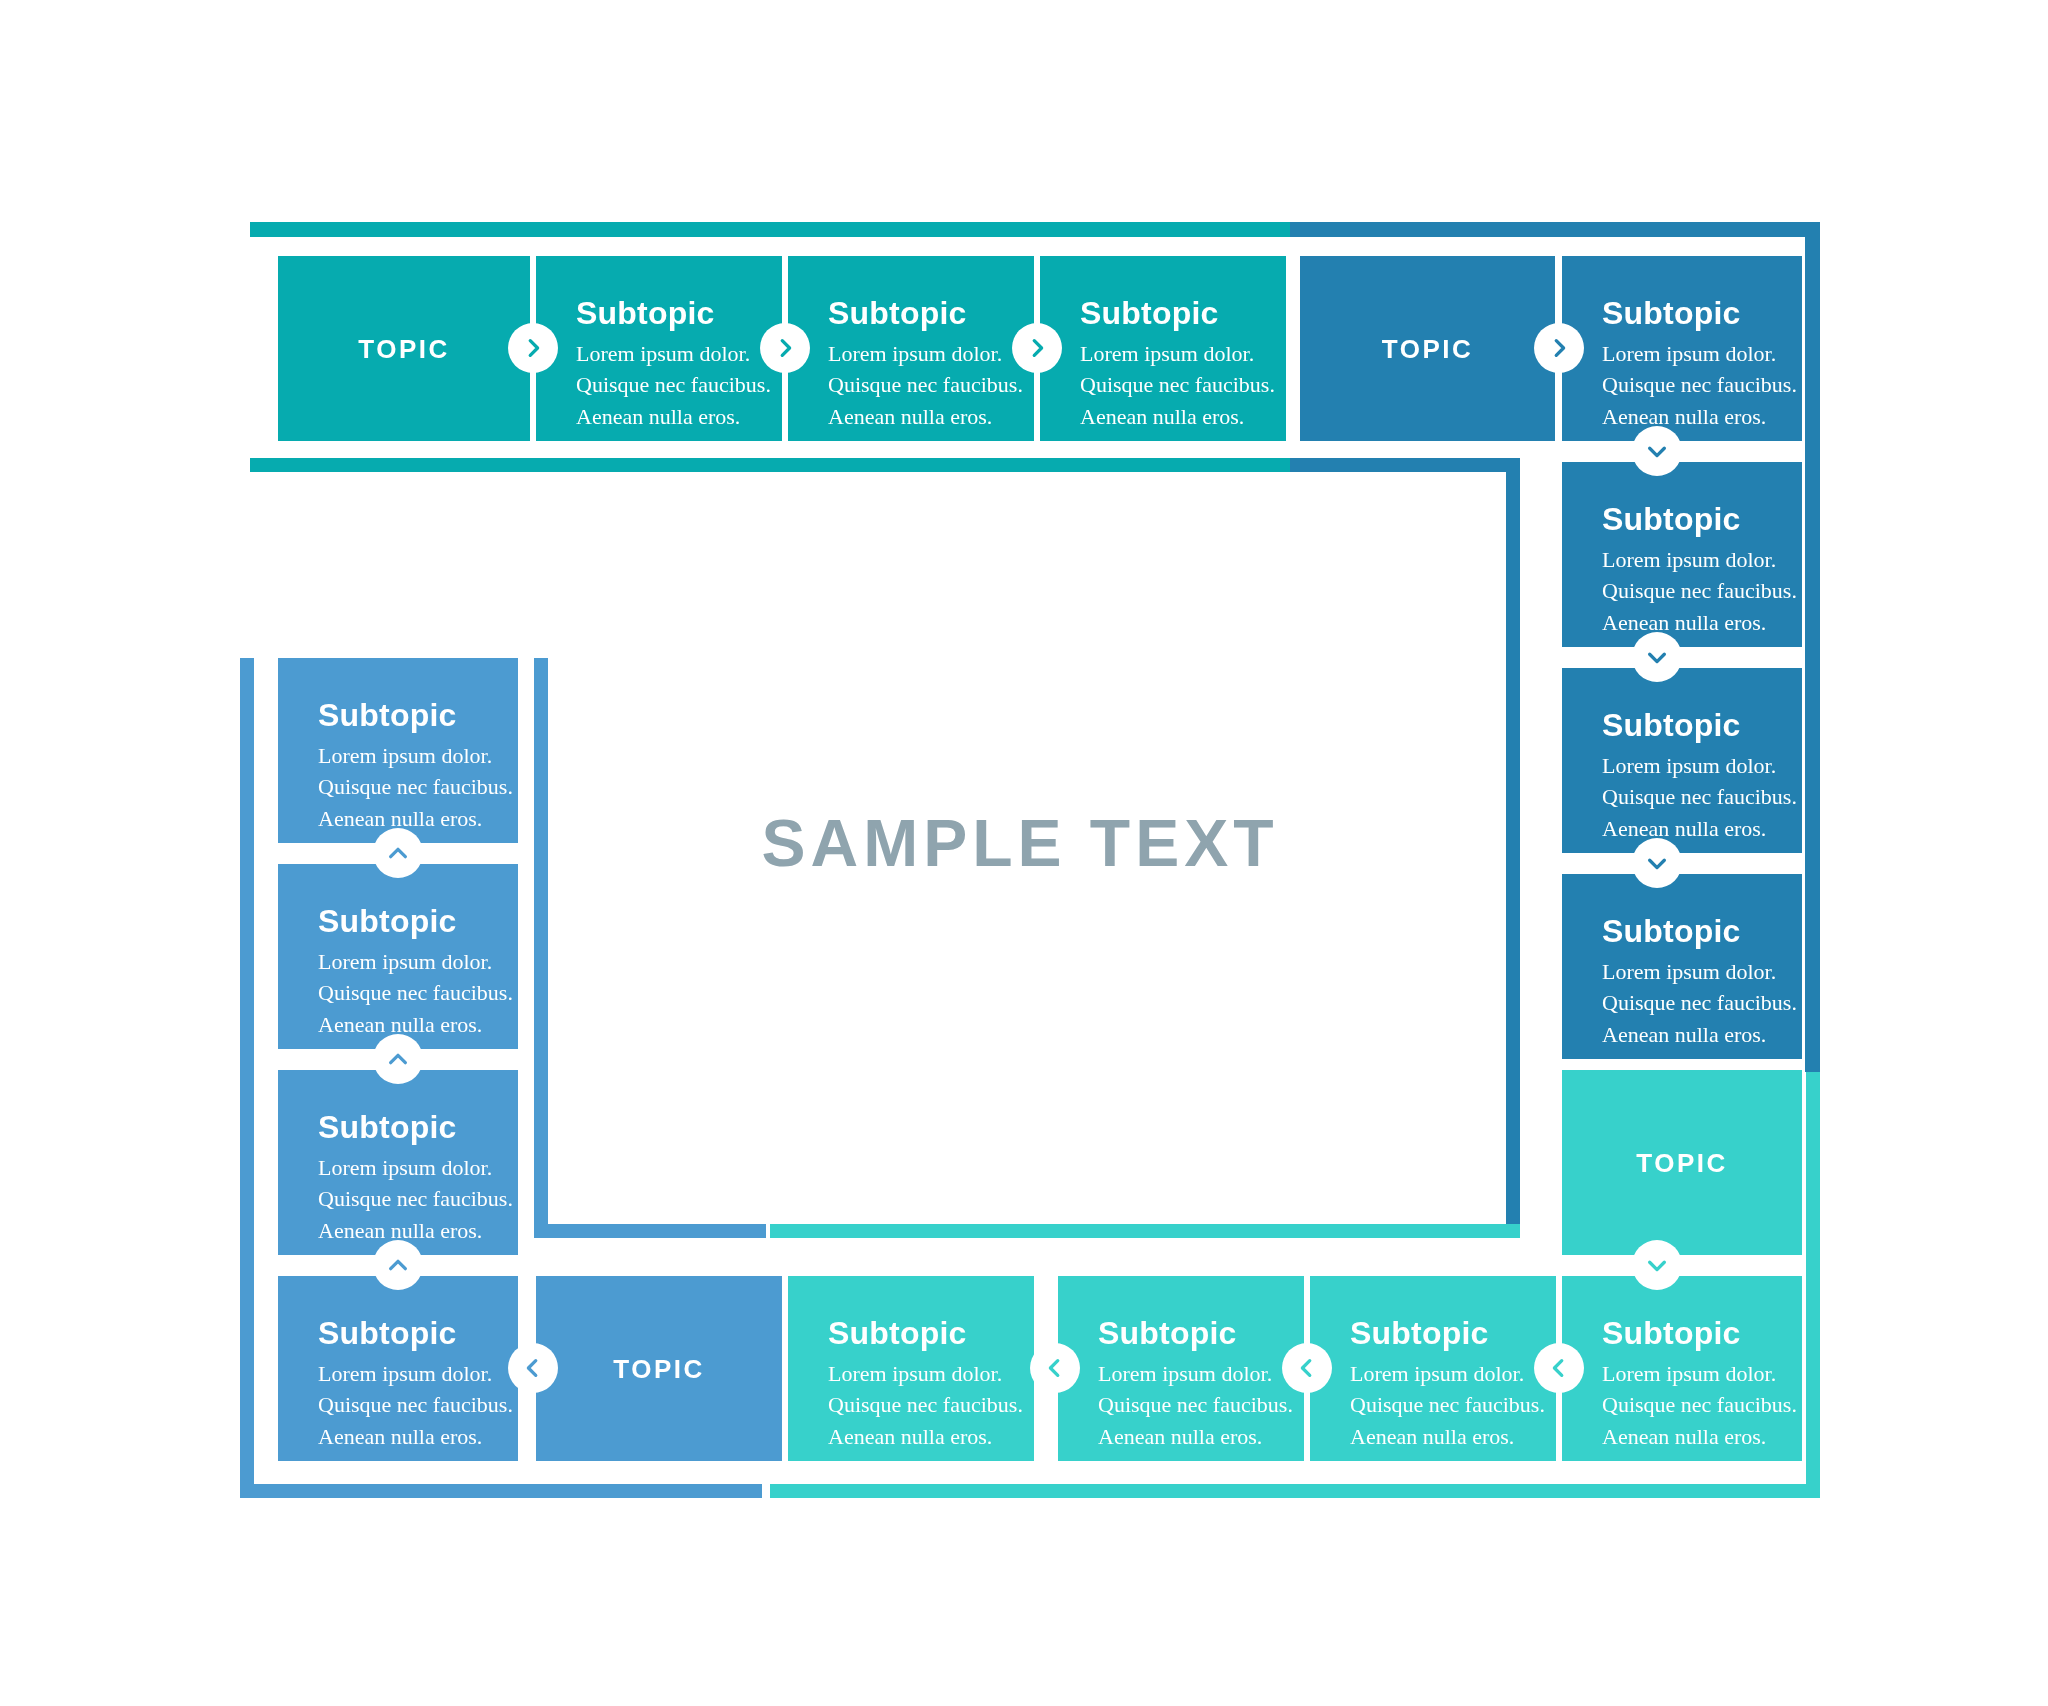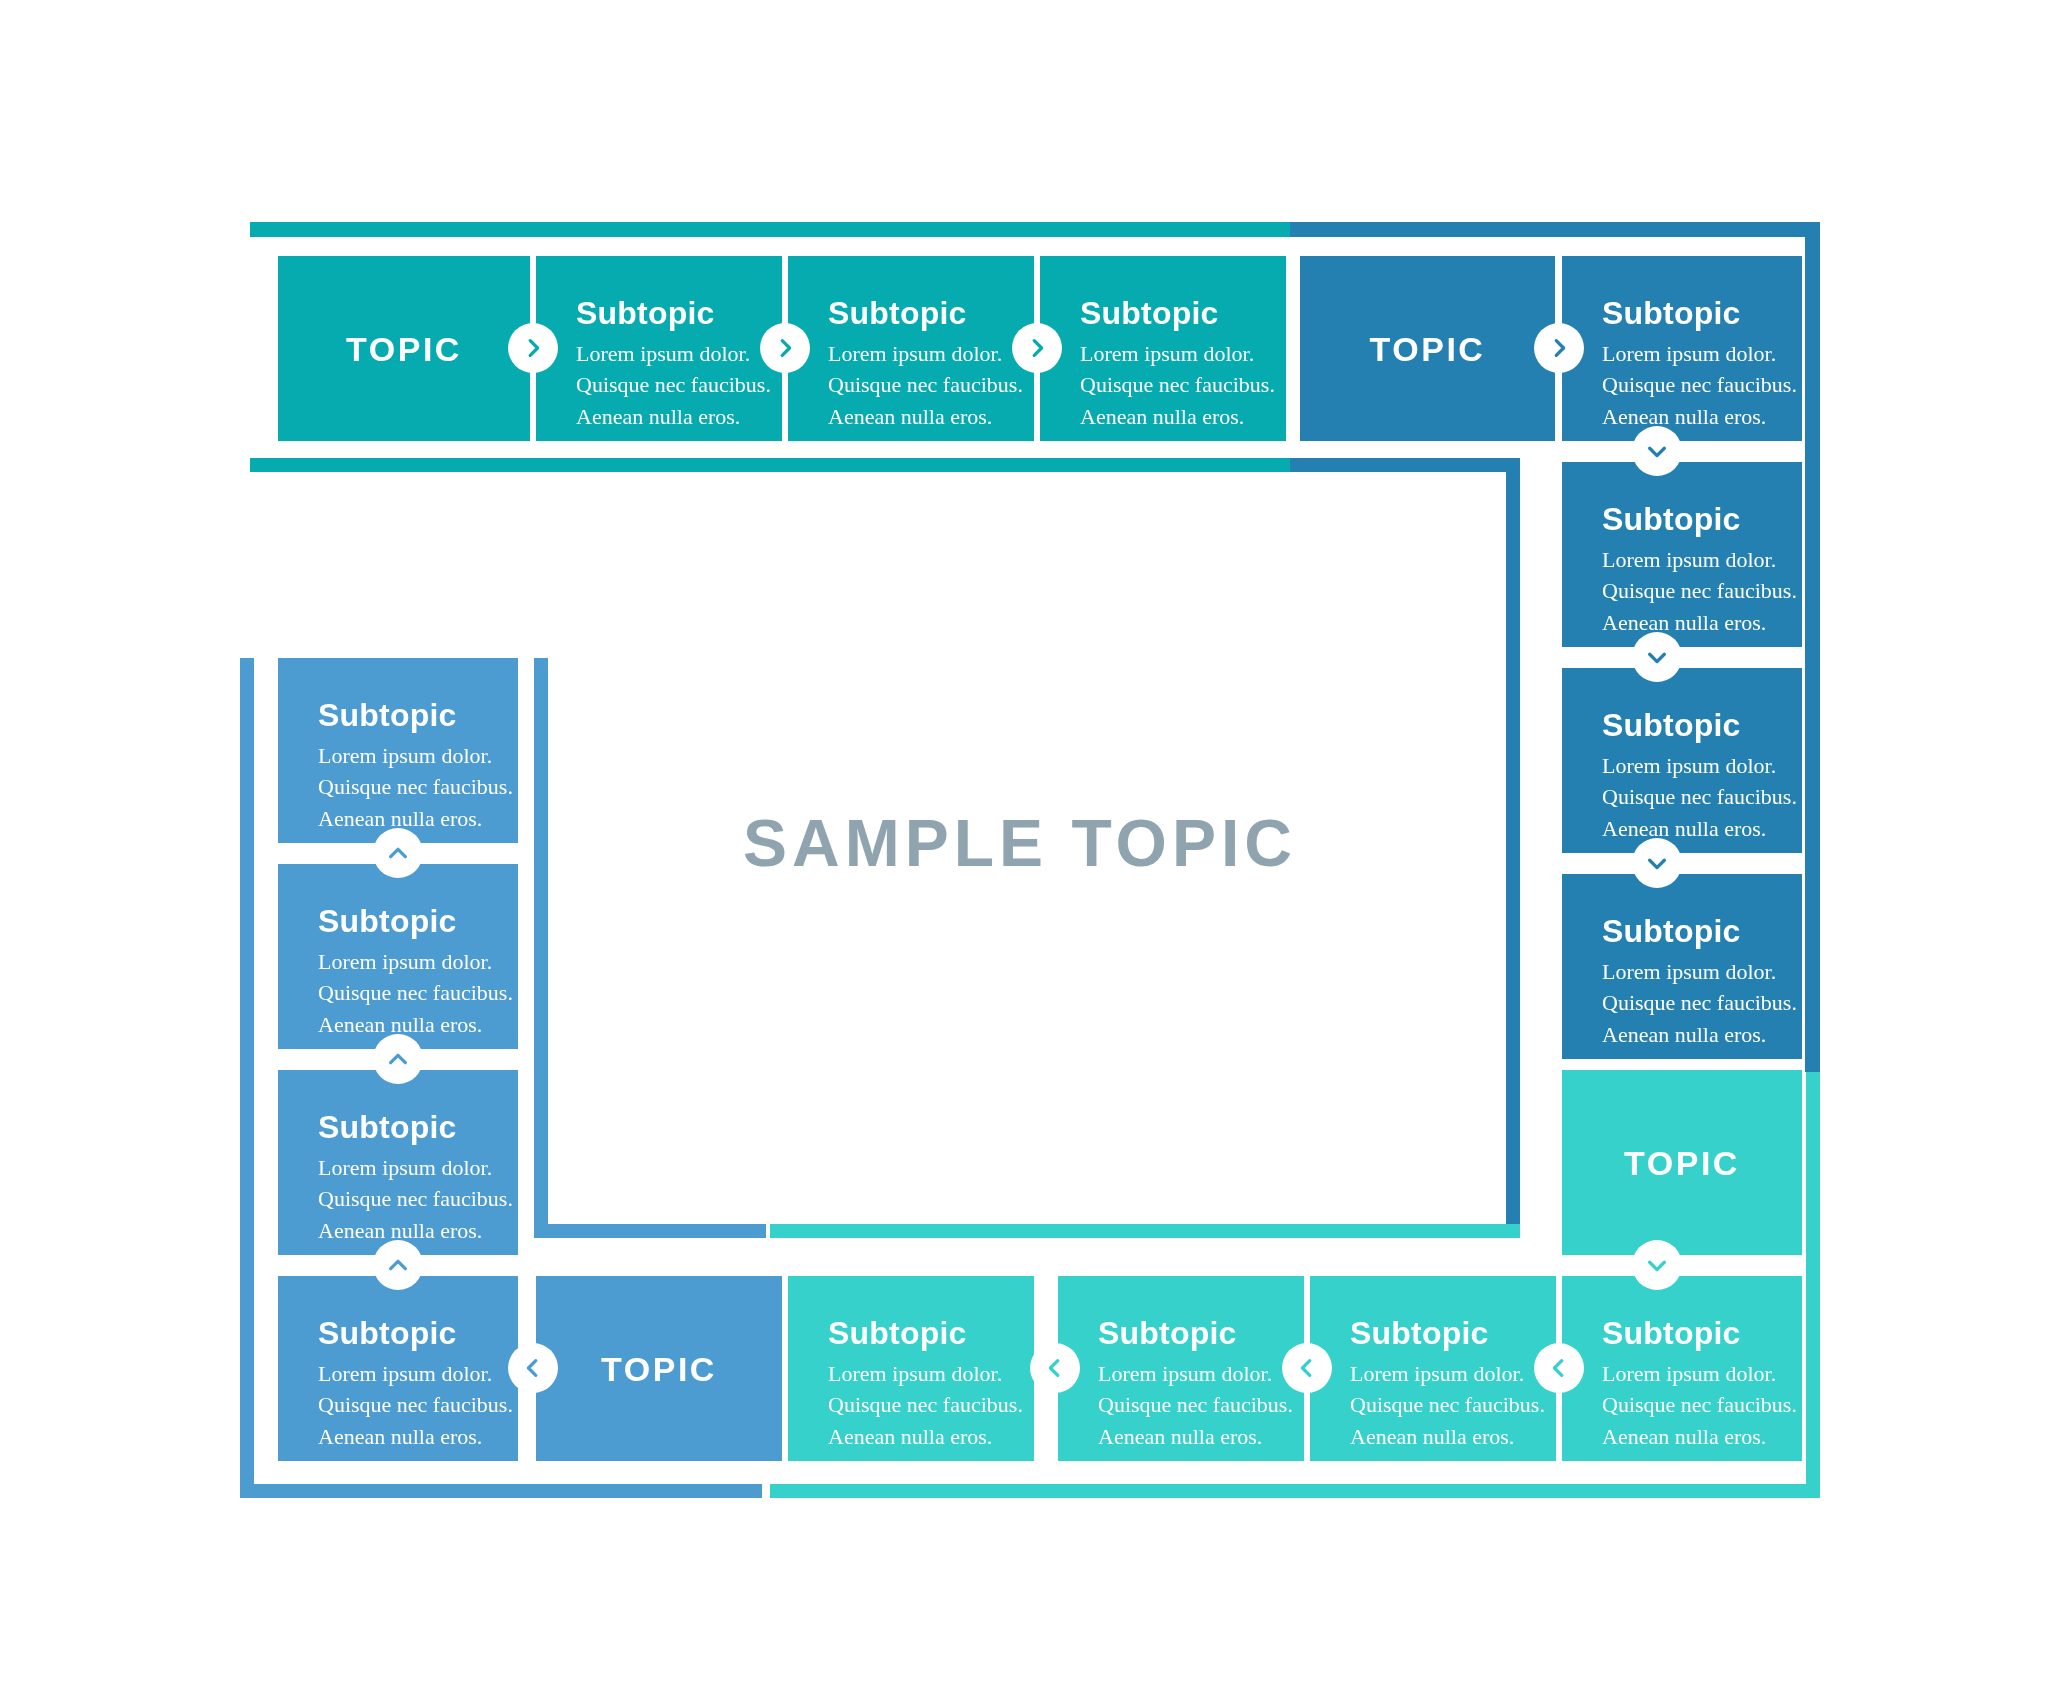--- a/index.html
+++ b/index.html
@@ -6,21 +6,21 @@
   body{width:2048px;height:1706px;font-family:"Liberation Sans",sans-serif;-webkit-font-smoothing:antialiased;}
   #stage{position:relative;width:2048px;height:1706px;overflow:hidden;background:#fff;}
 
   .rail{position:absolute;}
 
   .box{position:absolute;box-sizing:border-box;overflow:hidden;}
 
   .topic-label{
     position:absolute;left:0;right:0;top:50%;transform:translateY(-50%);
     text-align:center;color:#ffffff;font-weight:bold;
-    font-size:34px;letter-spacing:2.5px;font-family:"Liberation Sans",sans-serif;
+    font-size:26px;letter-spacing:2.5px;font-family:"Liberation Sans",sans-serif;
   }
 
   .sub-wrap{position:absolute;left:40px;right:18px;top:50%;transform:translateY(-50%);}
   .sub-title{
     color:#ffffff;font-weight:bold;font-size:32px;line-height:1.05;
     font-family:"Liberation Sans",sans-serif;margin-bottom:8px;letter-spacing:.2px;margin-top:32px;
   }
   .sub-body{
     color:#ffffff;font-size:22px;line-height:1.42;
     font-family:"Liberation Serif",serif;
@@ -315,15 +315,15 @@
     <svg width="22" height="22" viewBox="0 0 24 24" fill="none" stroke="#37D1CB" stroke-width="3.6" stroke-linecap="round" stroke-linejoin="round">
         <polyline points="15,4 7,12 15,20"></polyline>
       </svg>
   </div>
   <div class="conn" style="left:1030px;top:1343px;">
     <svg width="22" height="22" viewBox="0 0 24 24" fill="none" stroke="#37D1CB" stroke-width="3.6" stroke-linecap="round" stroke-linejoin="round">
         <polyline points="15,4 7,12 15,20"></polyline>
       </svg>
   </div>
 
-  <div class="sample" style="left:640px;top:805px;width:760px;">SAMPLE TOPIC</div>
+  <div class="sample" style="left:640px;top:805px;width:760px;">SAMPLE TEXT</div>
 
 </div>
 
 </body></html>

